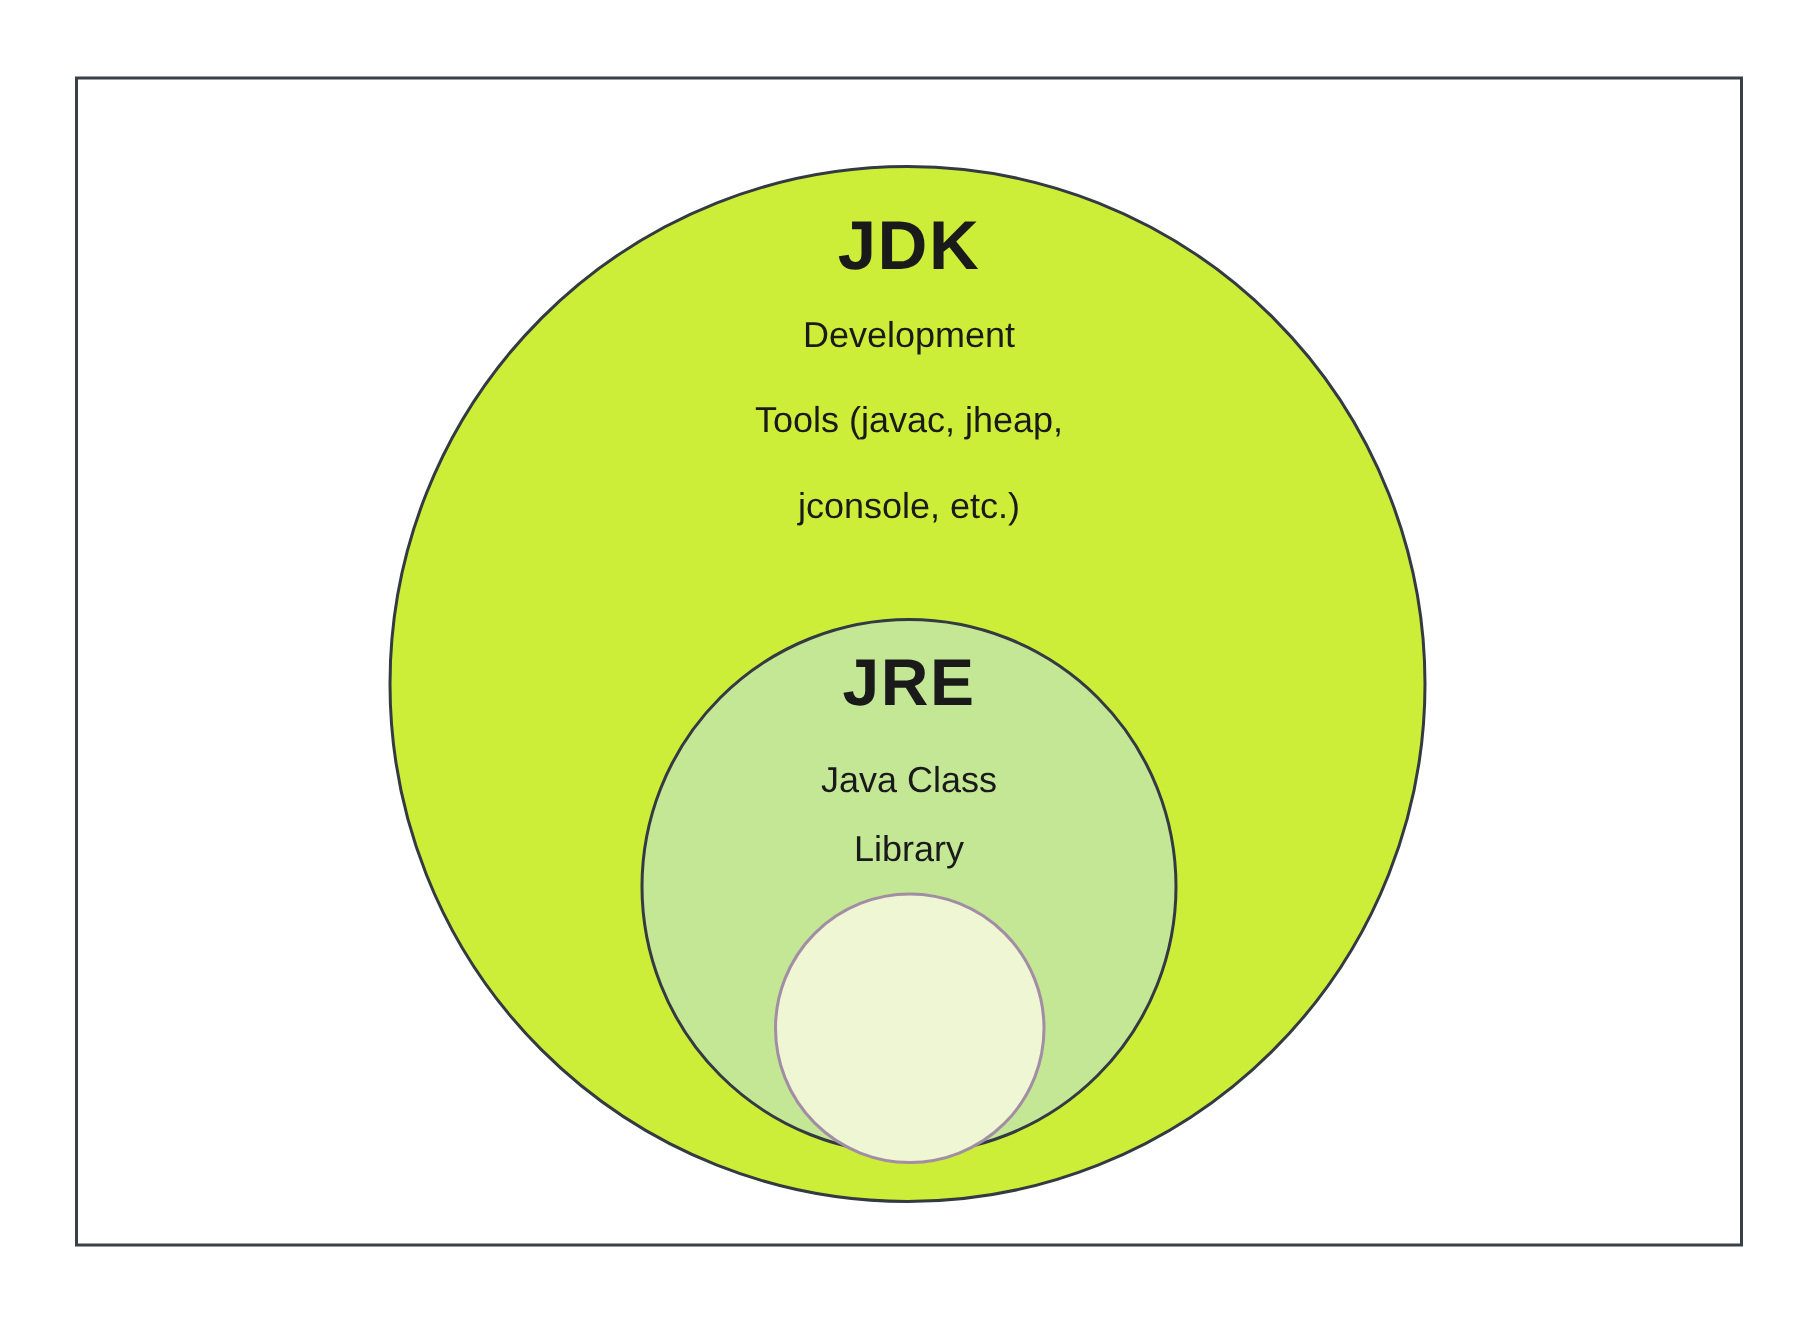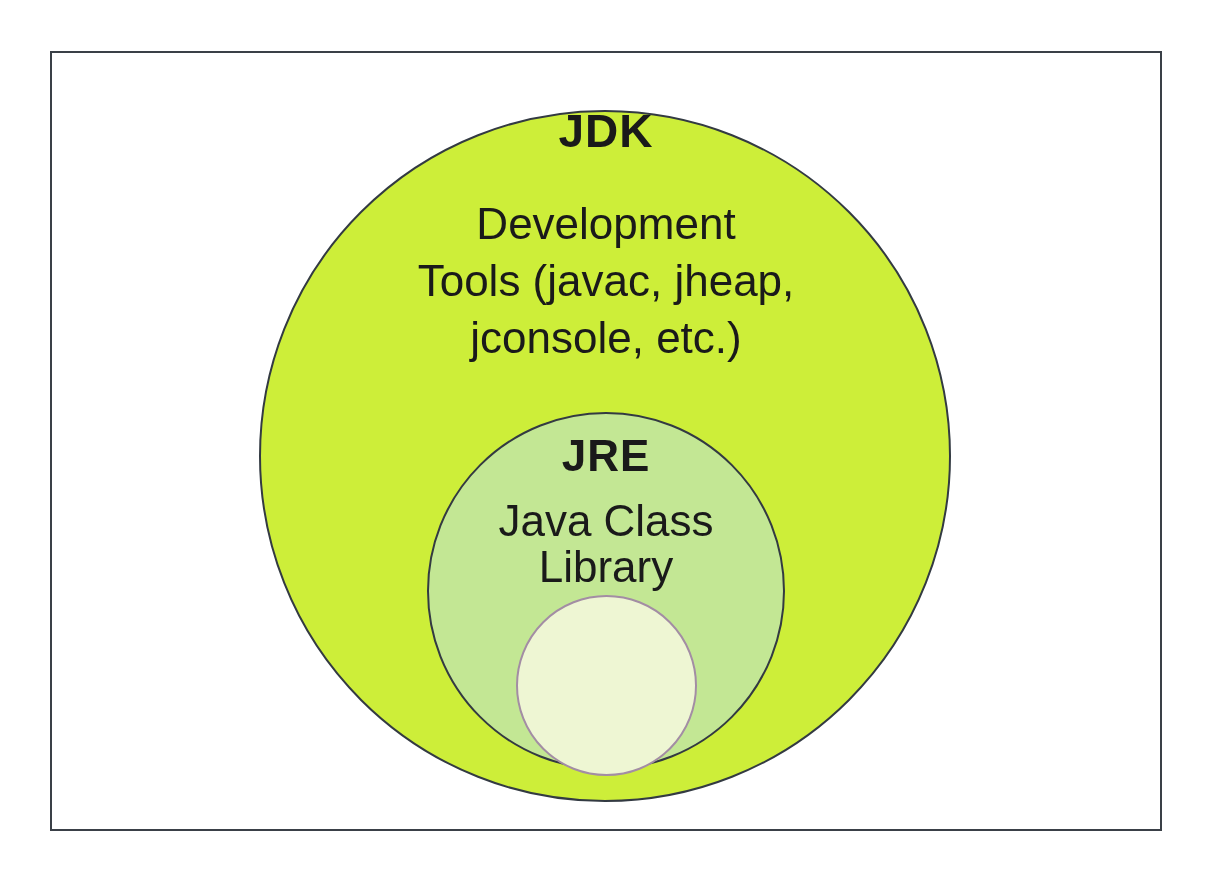--- a/index.html
+++ b/index.html
@@ -62,23 +62,23 @@
     white-space: pre-line;
   }
   .label.title {
     font-weight: bold;
     font-size: 46px;
     line-height: 1;
     letter-spacing: 1px;
   }
   .label.desc {
     font-weight: normal;
-    font-size: 44px;
+    font-size: 24px;
   }
-  #jdk-title   { left: 456px; top: 108px; width: 300px; }
+  #jdk-title   { left: 456px; top: 140px; width: 300px; }
   #jdk-desc    { left: 356px; top: 195px; width: 500px; line-height: 57px; }
   #jre-title   { left: 506px; top: 434px; width: 200px; font-size: 44px; }
   #jre-desc    { left: 456px; top: 498px; width: 300px; line-height: 46px; }
   #jvm-title   { left: 506px; top: 658px; width: 200px; font-size: 44px; }
 </style>
 </head>
 <body>
 
 <div id="page">
   <div class="frame"></div>

